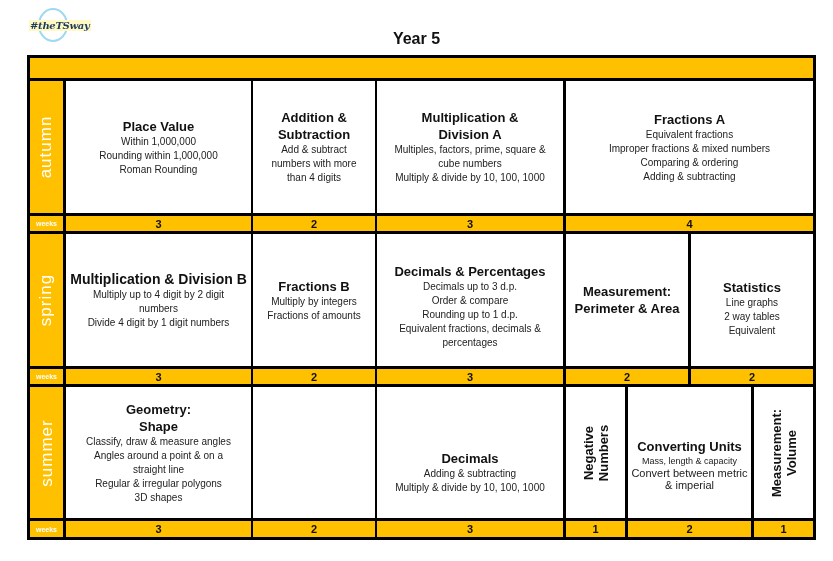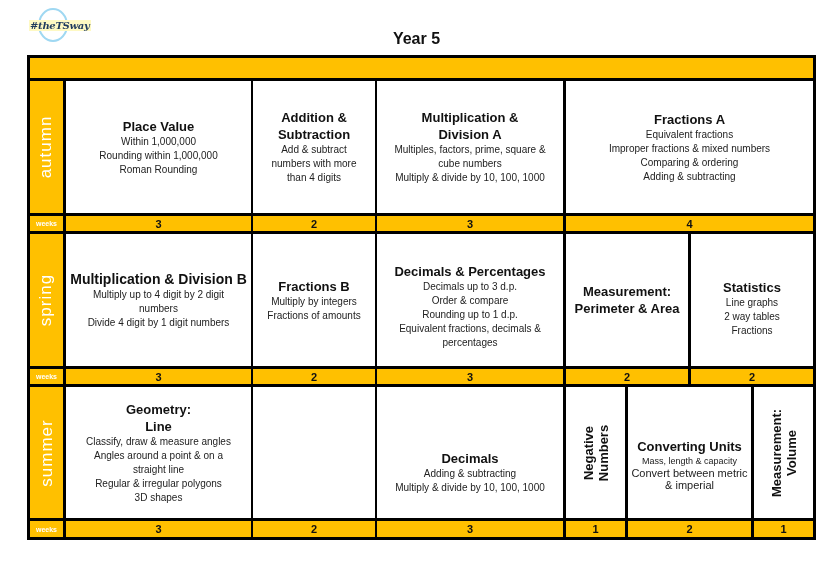--- a/index.html
+++ b/index.html
@@ -115,31 +115,31 @@
     <div class="s">Rounding up to 1 d.p.</div>
     <div class="s">Equivalent fractions, decimals &amp; percentages</div>
   </div>
   <div class="cell" style="left:536px;top:176px;width:122px;height:132px;padding:2px 2px;">
     <div class="h" style="padding:0 4px;text-align:center;">Measurement: Perimeter &amp; Area</div>
   </div>
   <div class="cell" style="left:661px;top:184px;width:122px;height:132px;">
     <div class="h">Statistics</div>
     <div class="s">Line graphs</div>
     <div class="s">2 way tables</div>
-    <div class="s">Fractions</div>
+    <div class="s">Equivalent</div>
   </div>
 
   <div class="wk" style="left:36px;top:311px;width:185px;height:15px;">3</div>
   <div class="wk" style="left:223px;top:311px;width:122px;height:15px;">2</div>
   <div class="wk" style="left:347px;top:311px;width:186px;height:15px;">3</div>
   <div class="wk" style="left:536px;top:311px;width:122px;height:15px;">2</div>
   <div class="wk" style="left:661px;top:311px;width:122px;height:15px;">2</div>
 
   <div class="cell" style="left:36px;top:329px;width:185px;height:131px;">
-    <div class="h" style="padding:0 50px;">Geometry: Line</div>
+    <div class="h" style="padding:0 50px;">Geometry: Shape</div>
     <div class="s">Classify, draw &amp; measure angles</div>
     <div class="s" style="padding:0 20px;">Angles around a point &amp; on a straight line</div>
     <div class="s">Regular &amp; irregular polygons</div>
     <div class="s">3D shapes</div>
   </div>
   <div class="cell" style="left:347px;top:349px;width:186px;height:131px;">
     <div class="h">Decimals</div>
     <div class="s">Adding &amp; subtracting</div>
     <div class="s">Multiply &amp; divide by 10, 100, 1000</div>
   </div>

